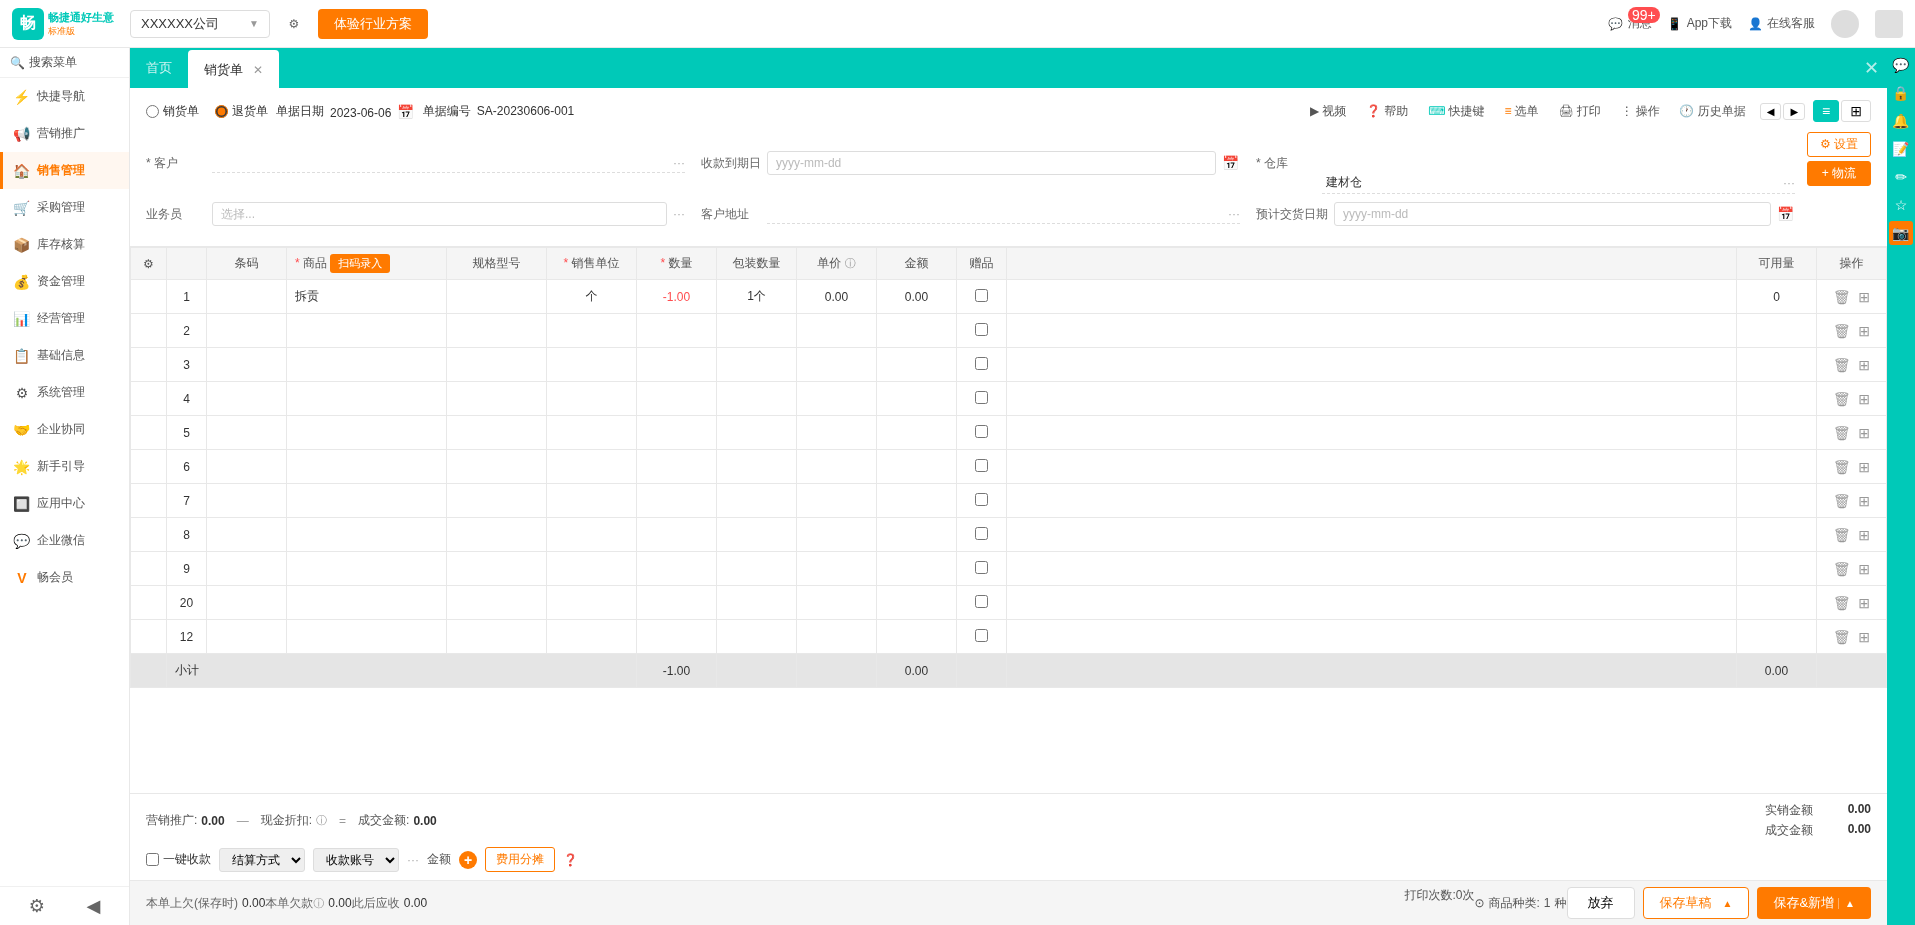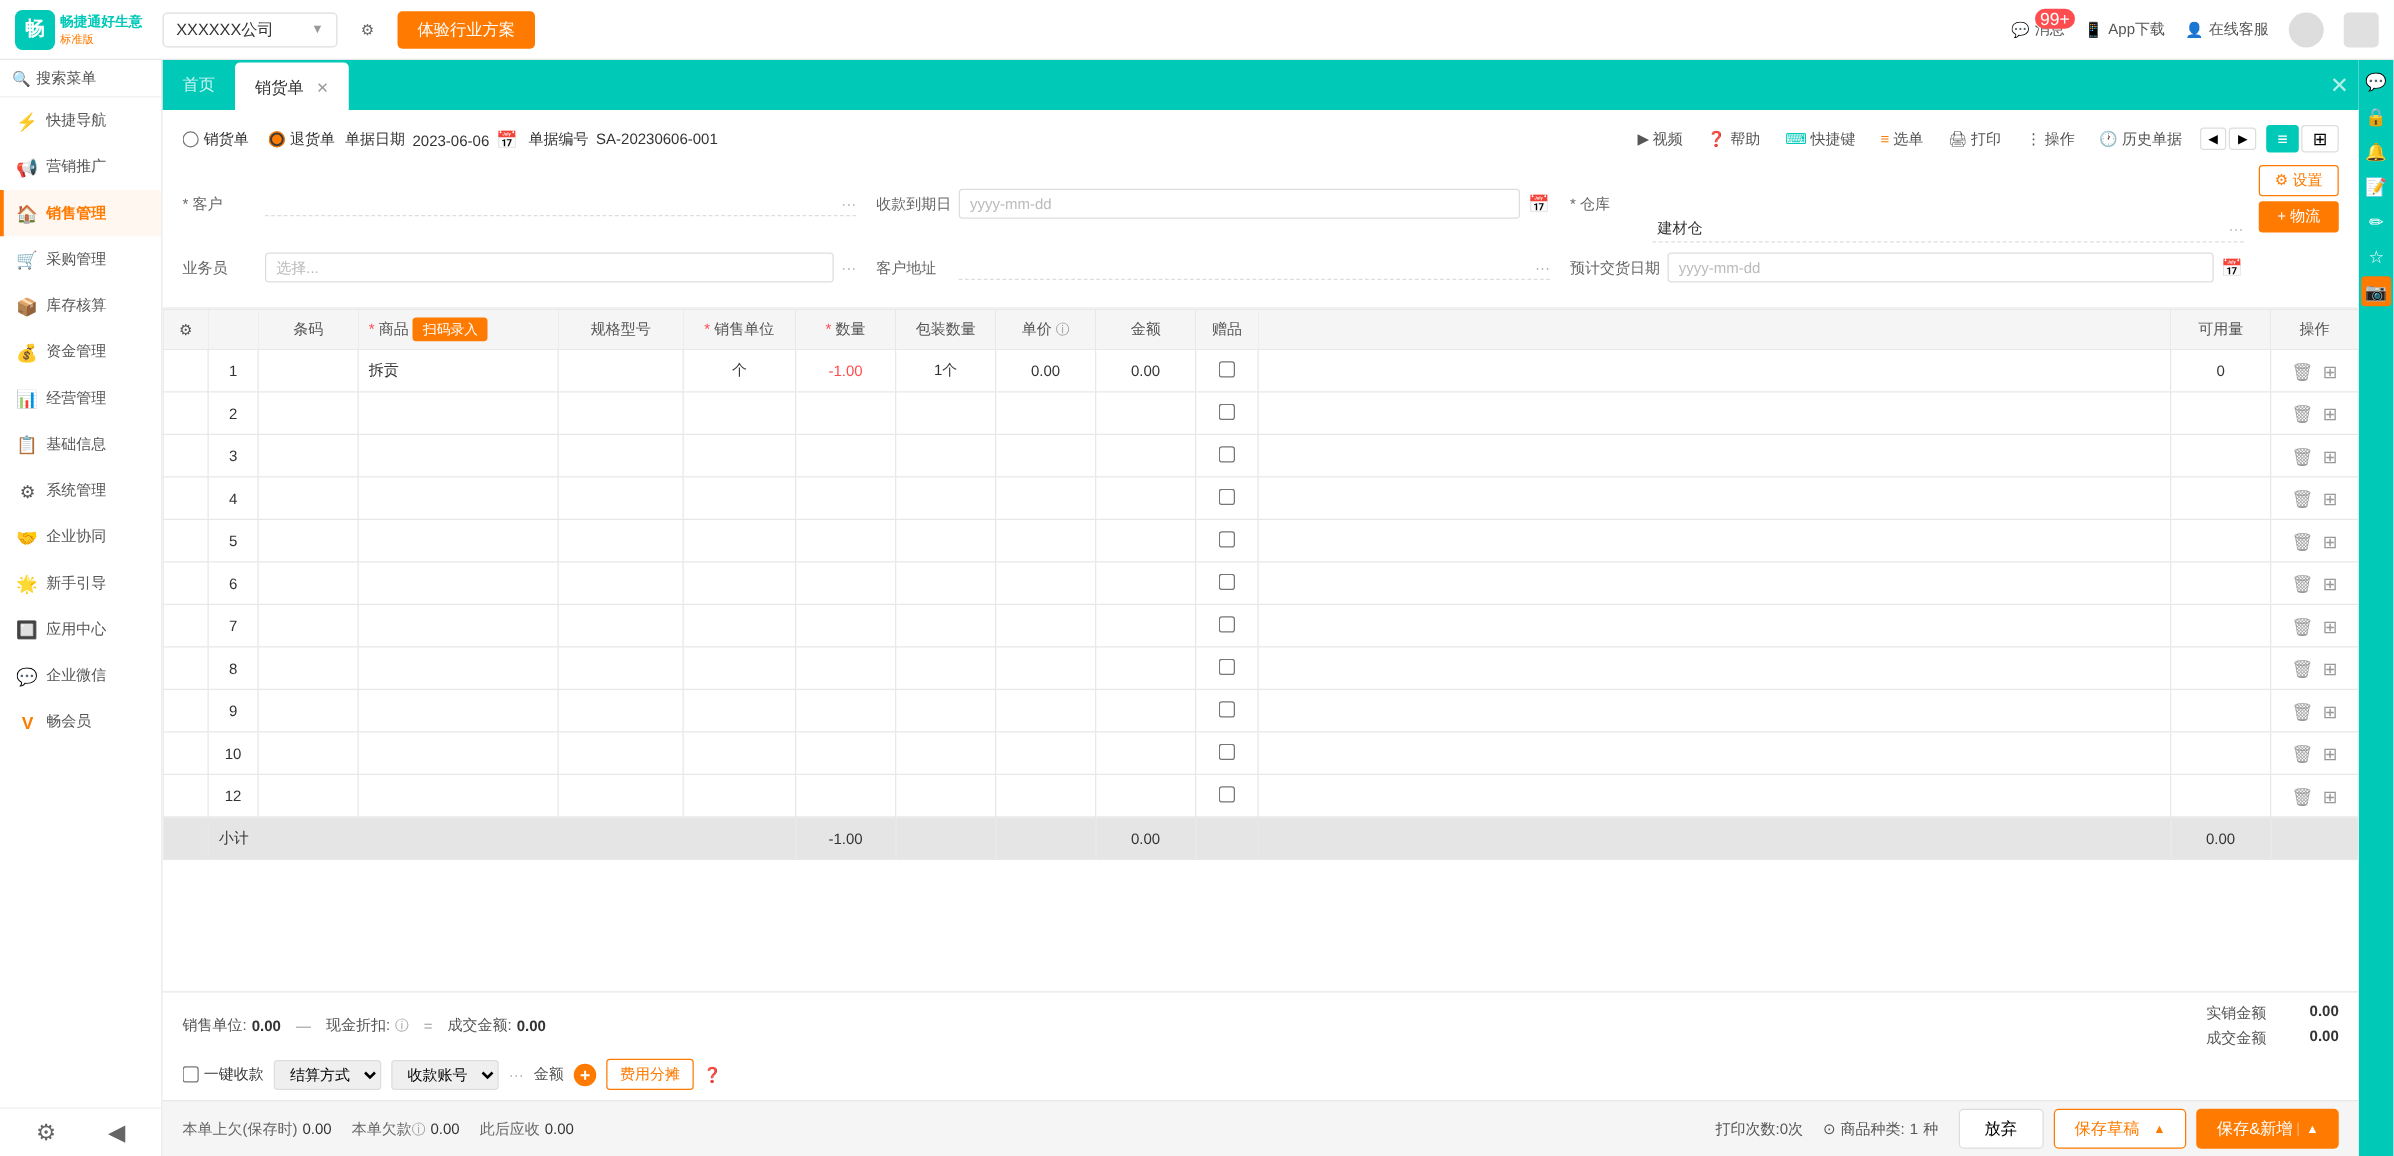--- a/index.html
+++ b/index.html
@@ -83,21 +83,21 @@
     .dash-separator { color: #999; }
     .equals-separator { color: #999; }
     .payment-row { display: flex; align-items: center; gap: 8px; }
     .checkbox-label { display: flex; align-items: center; gap: 4px; cursor: pointer; font-size: 12px; }
     .payment-select { border: 1px solid #ddd; border-radius: 3px; padding: 3px 8px; font-size: 12px; outline: none; }
     .add-btn { background: #ff7a00; color: #fff; border: none; border-radius: 50%; width: 18px; height: 18px; display: inline-flex; align-items: center; justify-content: center; cursor: pointer; font-size: 14px; font-weight: bold; }
     .expense-btn { border: 1px solid #ff7a00; color: #ff7a00; background: #fff; border-radius: 3px; padding: 3px 10px; font-size: 12px; cursor: pointer; }
     .help-icon { color: #999; cursor: pointer; font-size: 12px; }
 
     
-    .footer-bar { background: #f5f5f5; border-top: 1px solid #e8e8e8; padding: 6px 16px; display: flex; align-items: center; gap: 16px; flex-shrink: 0; }
+    .footer-bar { background: #f5f5f5; border-top: 1px solid #e8e8e8; padding: 6px 16px; display: flex; flex-shrink: 0; }
     .footer-item { font-size: 12px; color: #666; display: flex; align-items: center; gap: 4px; }
     .footer-value { color: #333; font-weight: 500; }
     .footer-spacer { flex: 1; }
     .footer-print { font-size: 12px; color: #555; }
     .footer-product-type { font-size: 12px; color: #555; display: flex; align-items: center; gap: 4px; }
     .footer-btns { display: flex; gap: 8px; }
     .discard-btn { border: 1px solid #ddd; background: #fff; border-radius: 4px; padding: 6px 20px; font-size: 13px; cursor: pointer; }
     .save-draft-btn { border: 1px solid #ff7a00; background: #fff; color: #ff7a00; border-radius: 4px; padding: 6px 16px; font-size: 13px; cursor: pointer; display: flex; align-items: center; gap: 4px; }
     .save-new-btn { background: #ff7a00; color: #fff; border: none; border-radius: 4px; padding: 6px 16px; font-size: 13px; cursor: pointer; display: flex; align-items: center; gap: 4px; }
     .split-btn-arrow { border-left: 1px solid rgba(255,255,255,0.4); padding-left: 6px; font-size: 10px; }
@@ -567,21 +567,21 @@
     <td><input type="checkbox" style=""></td>
     <td></td>
     <td></td>
     <td>
       <span class="op-icon">🗑</span>
       <span class="op-icon">⊞</span>
     </td>
   </tr>
                 <tr>
     <td></td>
-    <td>10</td>
+    <td>20</td>
     <td style="cursor:pointer;"></td>
     <td style="text-align:left;cursor:pointer;"></td>
     <td style="cursor:pointer;"></td>
     <td style="cursor:pointer;"></td>
     <td style="cursor:pointer;"></td>
     <td style="cursor:pointer;"></td>
     <td style="cursor:pointer;"></td>
     <td style="cursor:pointer;"></td>
     <td><input type="checkbox" style=""></td>
     <td></td>
@@ -624,21 +624,21 @@
                 <td>0.00</td>
                 <td></td>
               </tr>
             </tfoot>
           </table>
         </div>
 
         <div class="bottom-area">
           <div class="summary-row">
             <div class="summary-item">
-              <span>销售单位:</span>
+              <span>营销推广:</span>
               <span class="summary-value">0.00</span>
             </div>
             <span class="dash-separator">—</span>
             <div class="summary-item">
               <span>现金折扣:</span>
               <span class="info-icon">ⓘ</span>
             </div>
             <span class="equals-separator">=</span>
             <div class="summary-item">
               <span>成交金额:</span>

